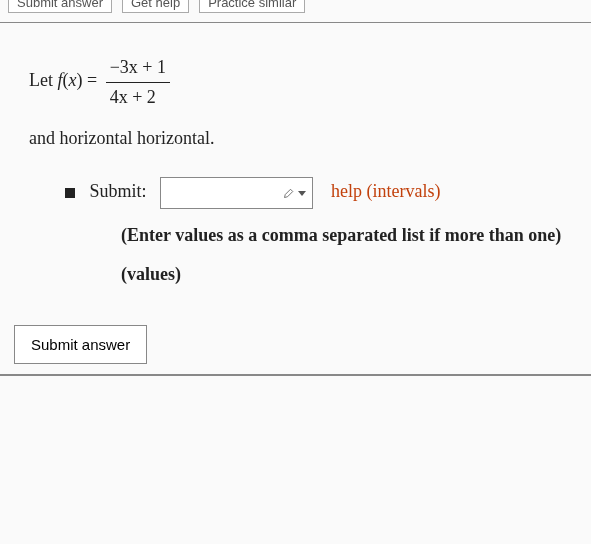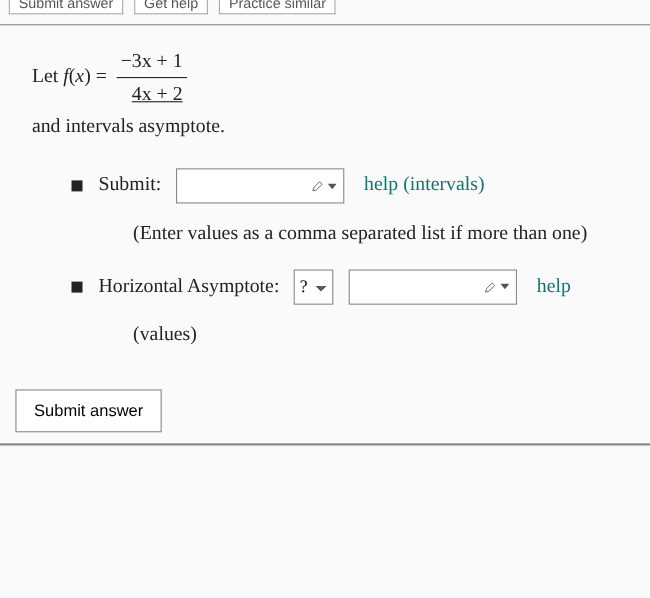--- a/index.html
+++ b/index.html
@@ -37,25 +37,25 @@
   .content {
     padding: 18px 14px 12px 29px;
   }
   .problem {
     line-height: 1.6;
     margin-bottom: 22px;
   }
   .frac {
     display: inline-block;
     vertical-align: middle;
-    text-align: right;
-    margin: 0 4px;
+    text-align: left;
+    margin: 12px 4px;
   }
   .frac .num { display:block; border-bottom: 1.5px solid #222; padding: 0 4px; }
-  .frac .den { display:block; padding: 0 4px; text-decoration: underline; }
+  .frac .den { display:block; padding: 0 4px; }
   .indent { padding-left: 36px; }
   .row {
     margin-bottom: 18px;
     line-height: 1.9;
   }
   .bullet {
     display:inline-block;
     width: 10px;
     height: 10px;
     background: #222;
@@ -113,56 +113,57 @@
     background-image: linear-gradient(45deg, transparent 50%, #555 50%), linear-gradient(135deg, #555 50%, transparent 50%);
     background-position: right 10px top 14px, right 5px top 14px;
     background-size: 5px 5px, 5px 5px;
     background-repeat: no-repeat;
   }
   .paren {
     padding-left: 56px;
     margin-top: -6px;
     margin-bottom: 16px;
     line-height: 1.6;
+    font-weight: bold;
   }
   .footer-btns {
     padding: 8px 14px 10px 14px;
     display: flex;
     gap: 14px;
     border-bottom: 2px solid #888;
   }
   .footer-btns button {
     font-family: Arial, sans-serif;
     font-size: 15px;
     background: #fff;
     border: 1px solid #888;
     padding: 10px 16px;
     cursor: pointer;
   }
-  .help-link { color: #0f766e; }
+  .help-link { color: #c2410c; }
 </style>
 </head>
 <body>
 
 <div class="topbar">
   <div class="btn-top">Submit answer</div>
   <div class="btn-top">Get help</div>
   <div class="btn-top">Practice similar</div>
 </div>
 
 <div class="content">
 
   <div class="problem">
     <span>Let </span><span><i>f</i>(<i>x</i>) = </span>
     <span class="frac">
       <span class="num">−3x + 1</span>
       <span class="den">4x + 2</span>
     </span>
     <br>
-    <span>and intervals asymptote.</span>
+    <span>and horizontal horizontal.</span>
   </div>
 
   <div class="indent">
 
     <div class="row">
       <span class="bullet"></span>
       <span>Submit:</span>
       &nbsp;
       <span class="input-box wide">
         <input type="text" value="" style="">
@@ -174,40 +175,20 @@
         </span>
       </span>
       &nbsp;&nbsp;
       <span class="help-link">help (intervals)</span>
     </div>
 
     <div class="paren">
       <span>(Enter values as a comma separated list if more than one)</span><br>
     </div>
 
-    <div class="row">
-      <span class="bullet"></span>
-      <span>Horizontal Asymptote:</span>
-      &nbsp;
-      <select class="tiny">
-        <option>?</option>
-      </select>
-      &nbsp;
-      <span class="input-box wide">
-        <input type="text" value="" style="">
-        <span class="pencil">
-          <svg viewBox="0 0 16 16">
-              <path d="M2 14l1-4 7-7 3 3-7 7-4 1z" fill="none" stroke="#666" stroke-width="1.2"></path>
-            </svg>
-            <span class="caret-down"></span>
-        </span>
-      </span>
-      &nbsp;&nbsp;
-      <span class="help-link">help</span>
-    </div>
     <div class="paren">
       <span>(values)</span>
     </div>
 
   </div>
 </div>
 
 <div class="footer-btns">
   <button>Submit answer</button>
 </div>

